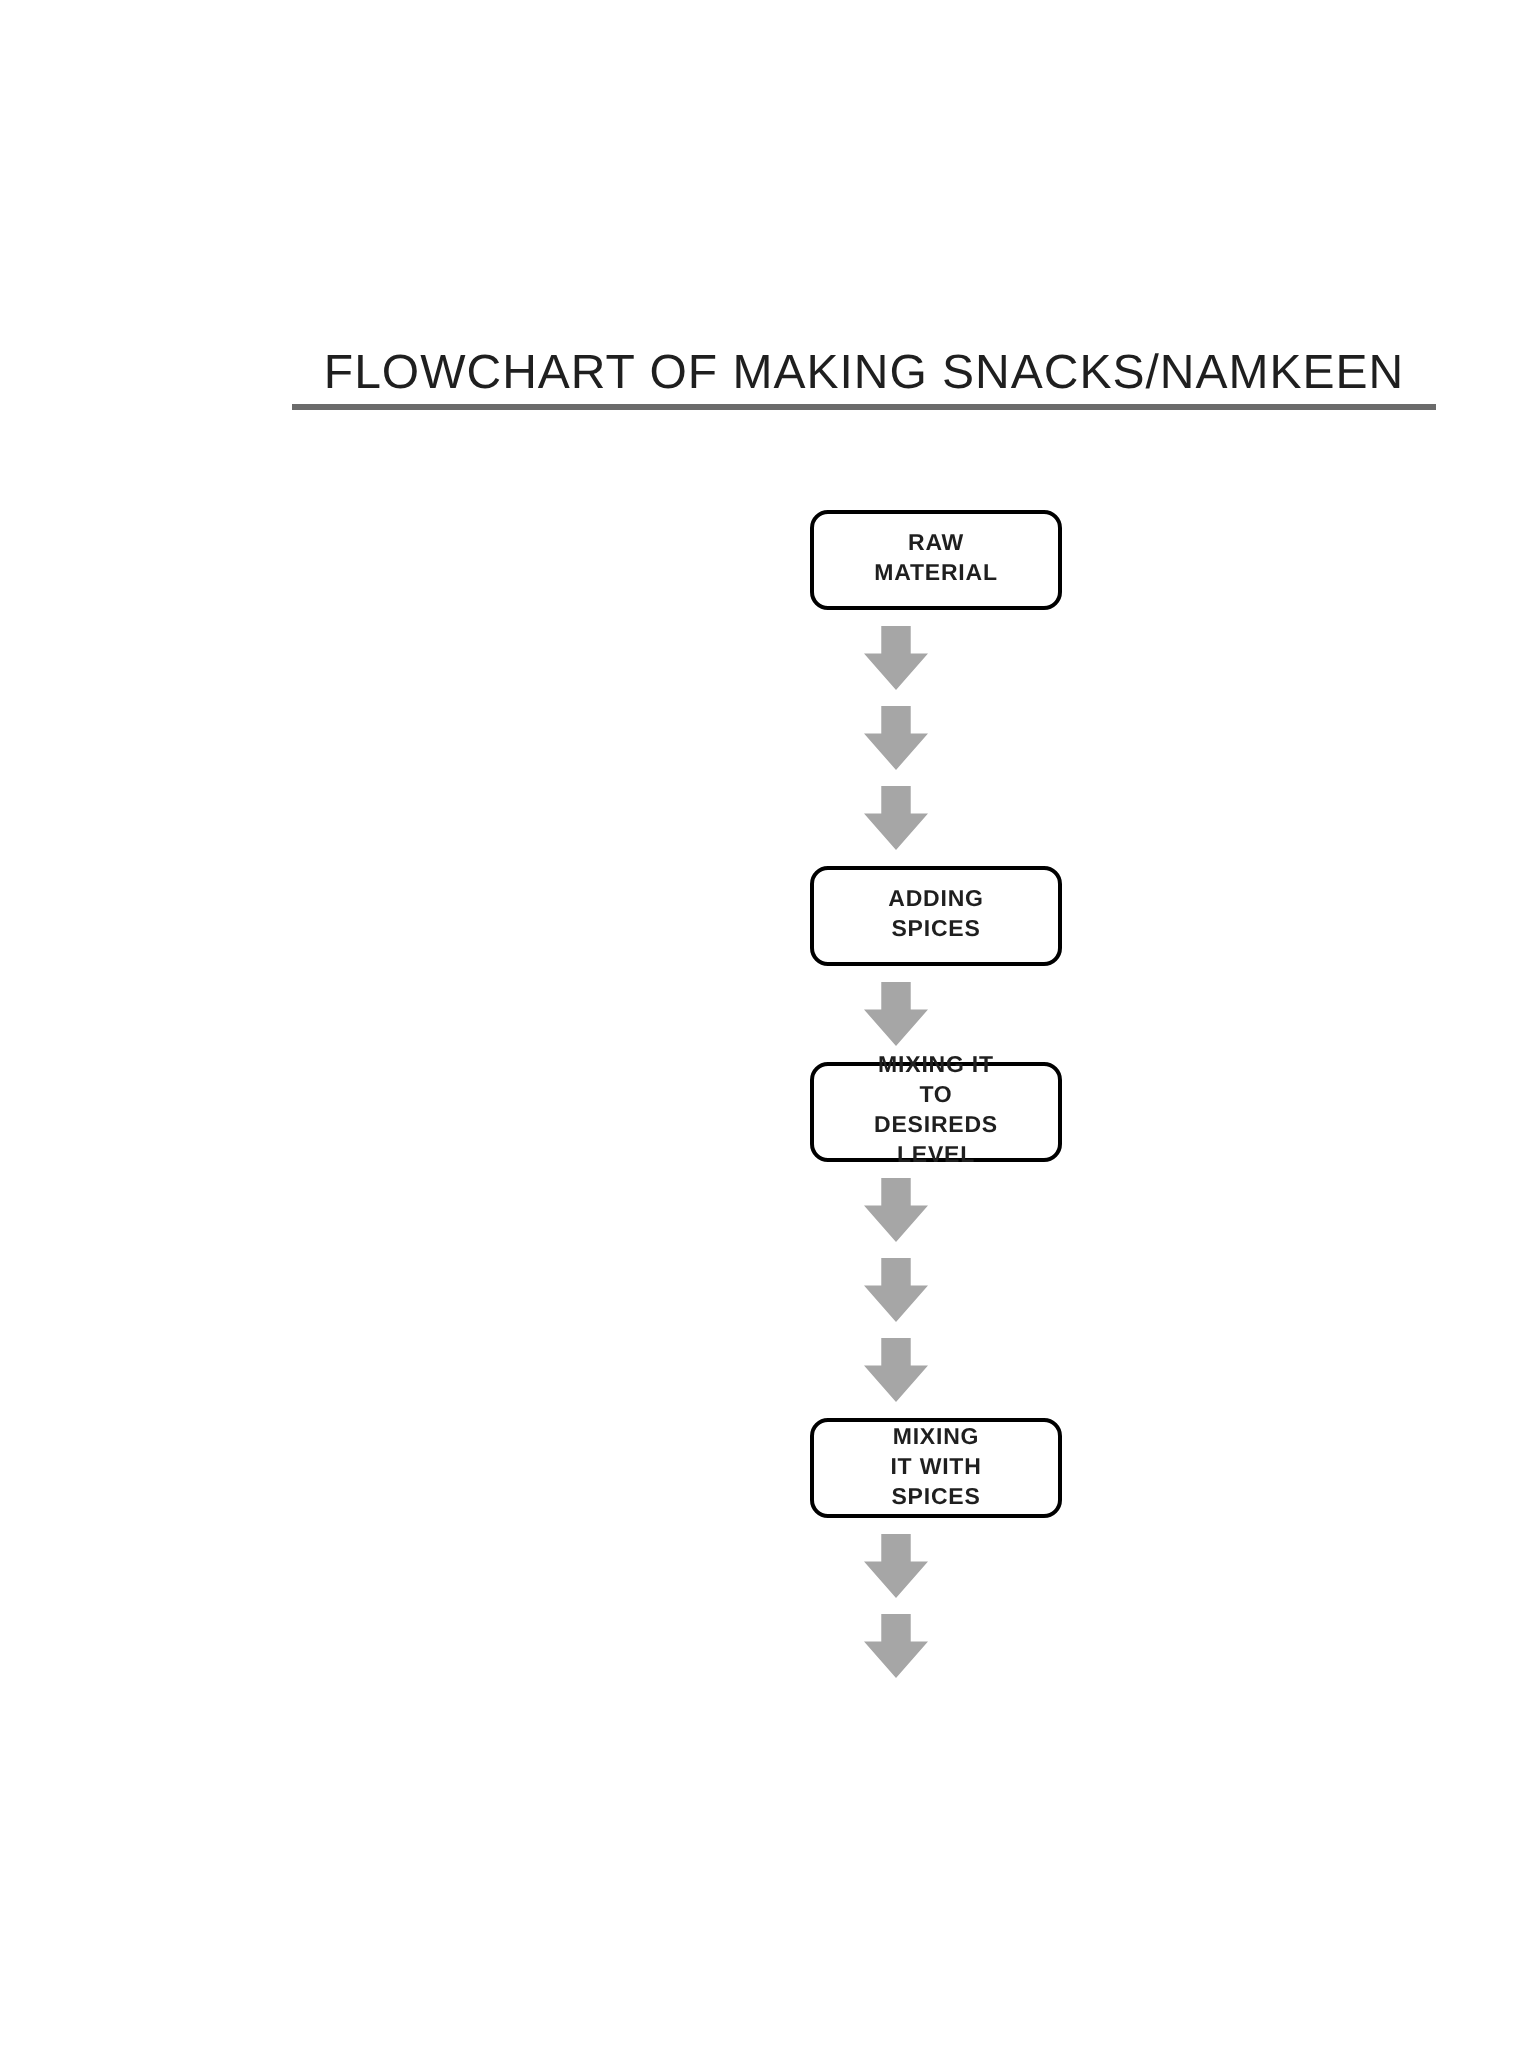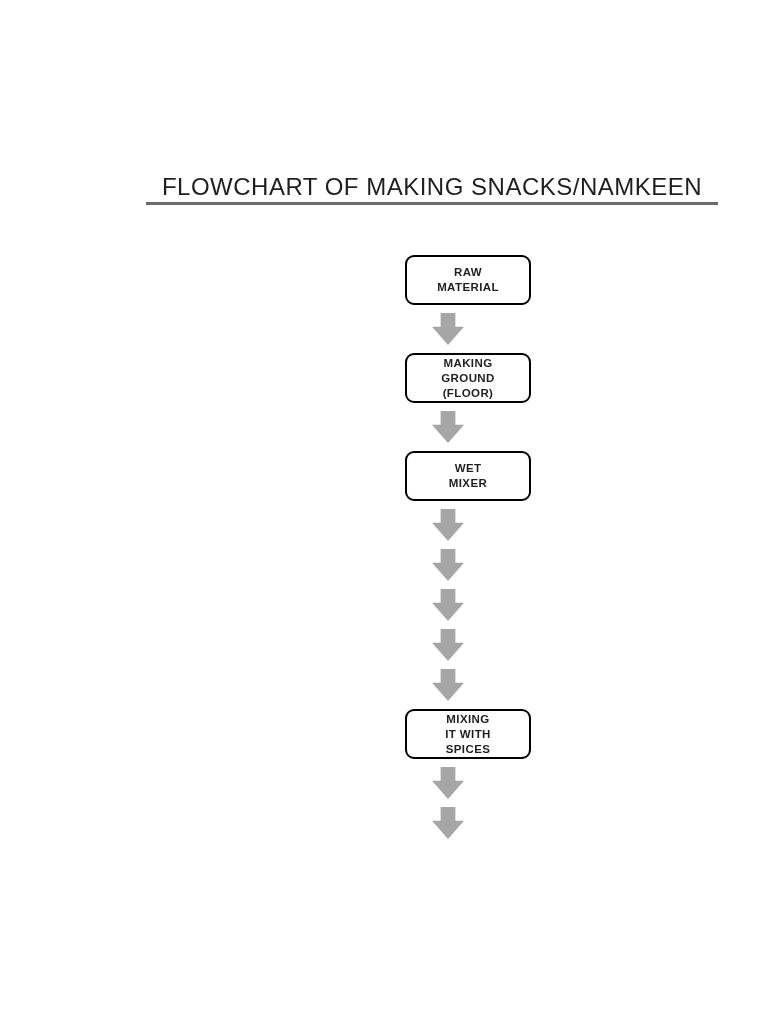--- a/index.html
+++ b/index.html
@@ -85,42 +85,42 @@
   <div class="flow">
 
     <div class="step">
         <span class="step-label">RAW MATERIAL</span>
       </div>
 
     <div class="arrow-wrap">
         <div class="arrow"></div>
       </div>
 
-    <div class="step">
-        <span class="step-label">MAKING
-GROUND (FLOOR)</span>
-      </div>
-
-    <div class="arrow-wrap">
-        <div class="arrow"></div>
-      </div>
-
-    <div class="step">
-        <span class="step-label">WET MIXER</span>
-      </div>
 
     <div class="arrow-wrap">
         <div class="arrow"></div>
       </div>
 
 
     <div class="arrow-wrap">
         <div class="arrow"></div>
       </div>
 
+    <div class="step">
+        <span class="step-label">ADDING SPICES</span>
+      </div>
+
+    <div class="arrow-wrap">
+        <div class="arrow"></div>
+      </div>
+
+    <div class="step">
+        <span class="step-label">MIXING IT TO
+DESIREDS LEVEL</span>
+      </div>
 
     <div class="arrow-wrap">
         <div class="arrow"></div>
       </div>
 
 
     <div class="arrow-wrap">
         <div class="arrow"></div>
       </div>
 

